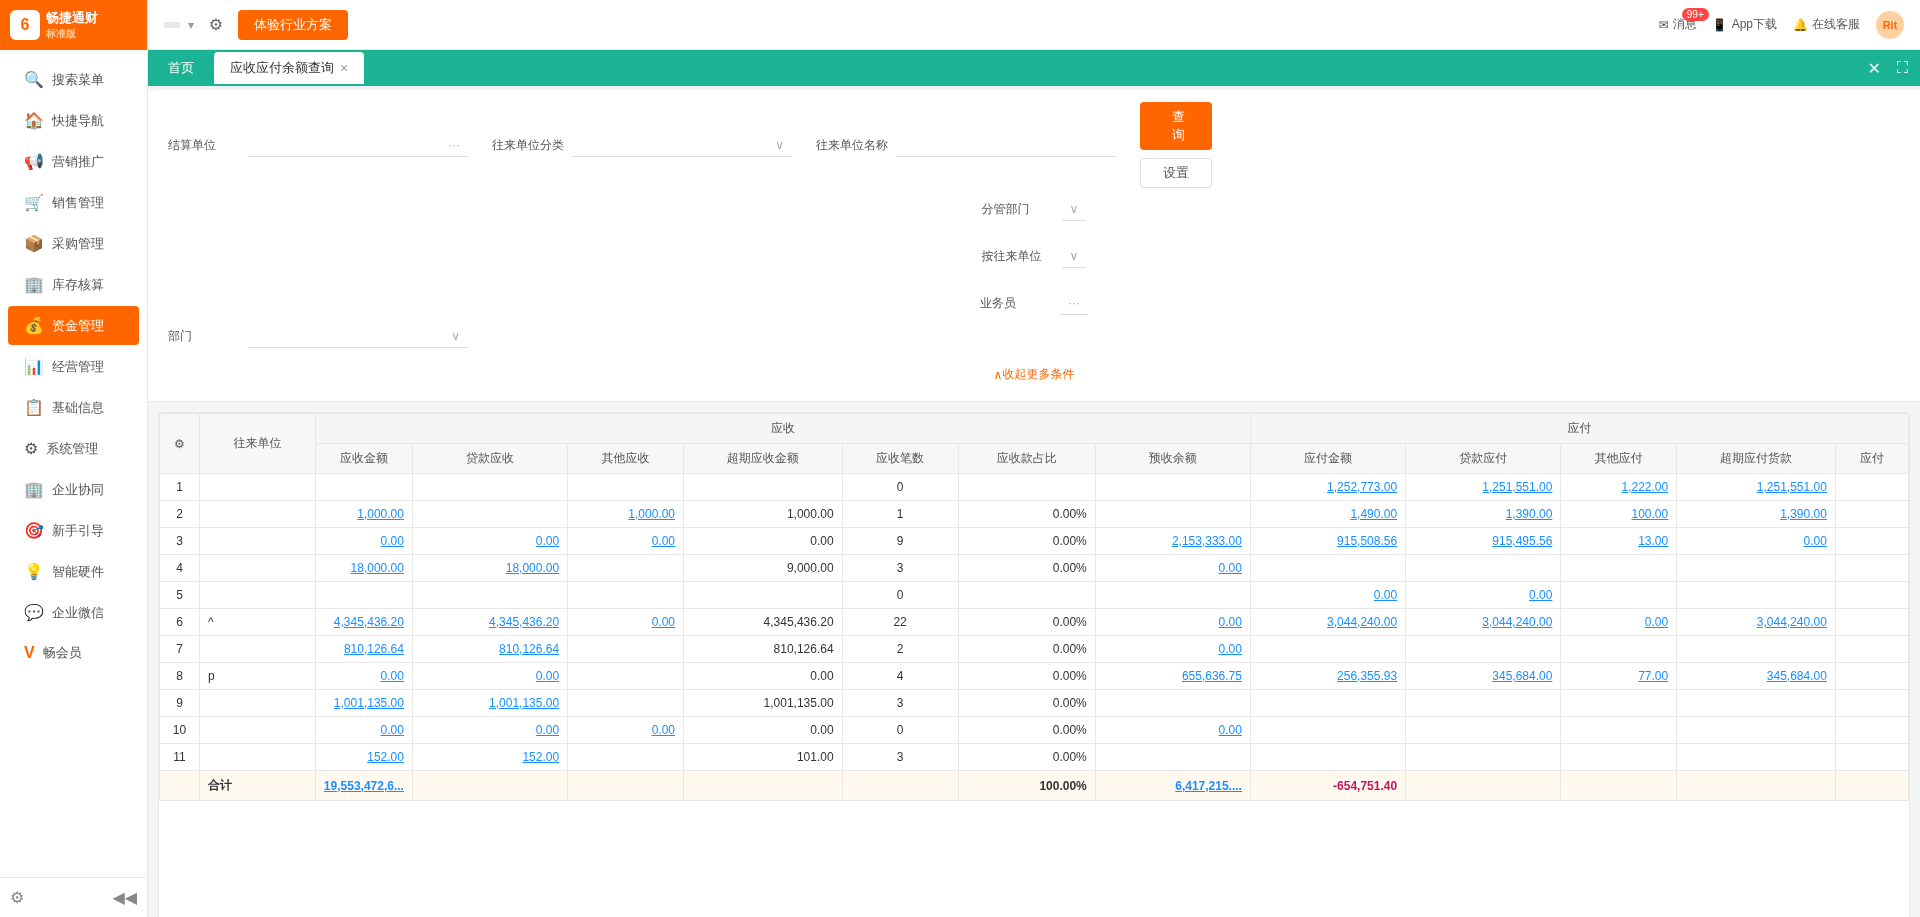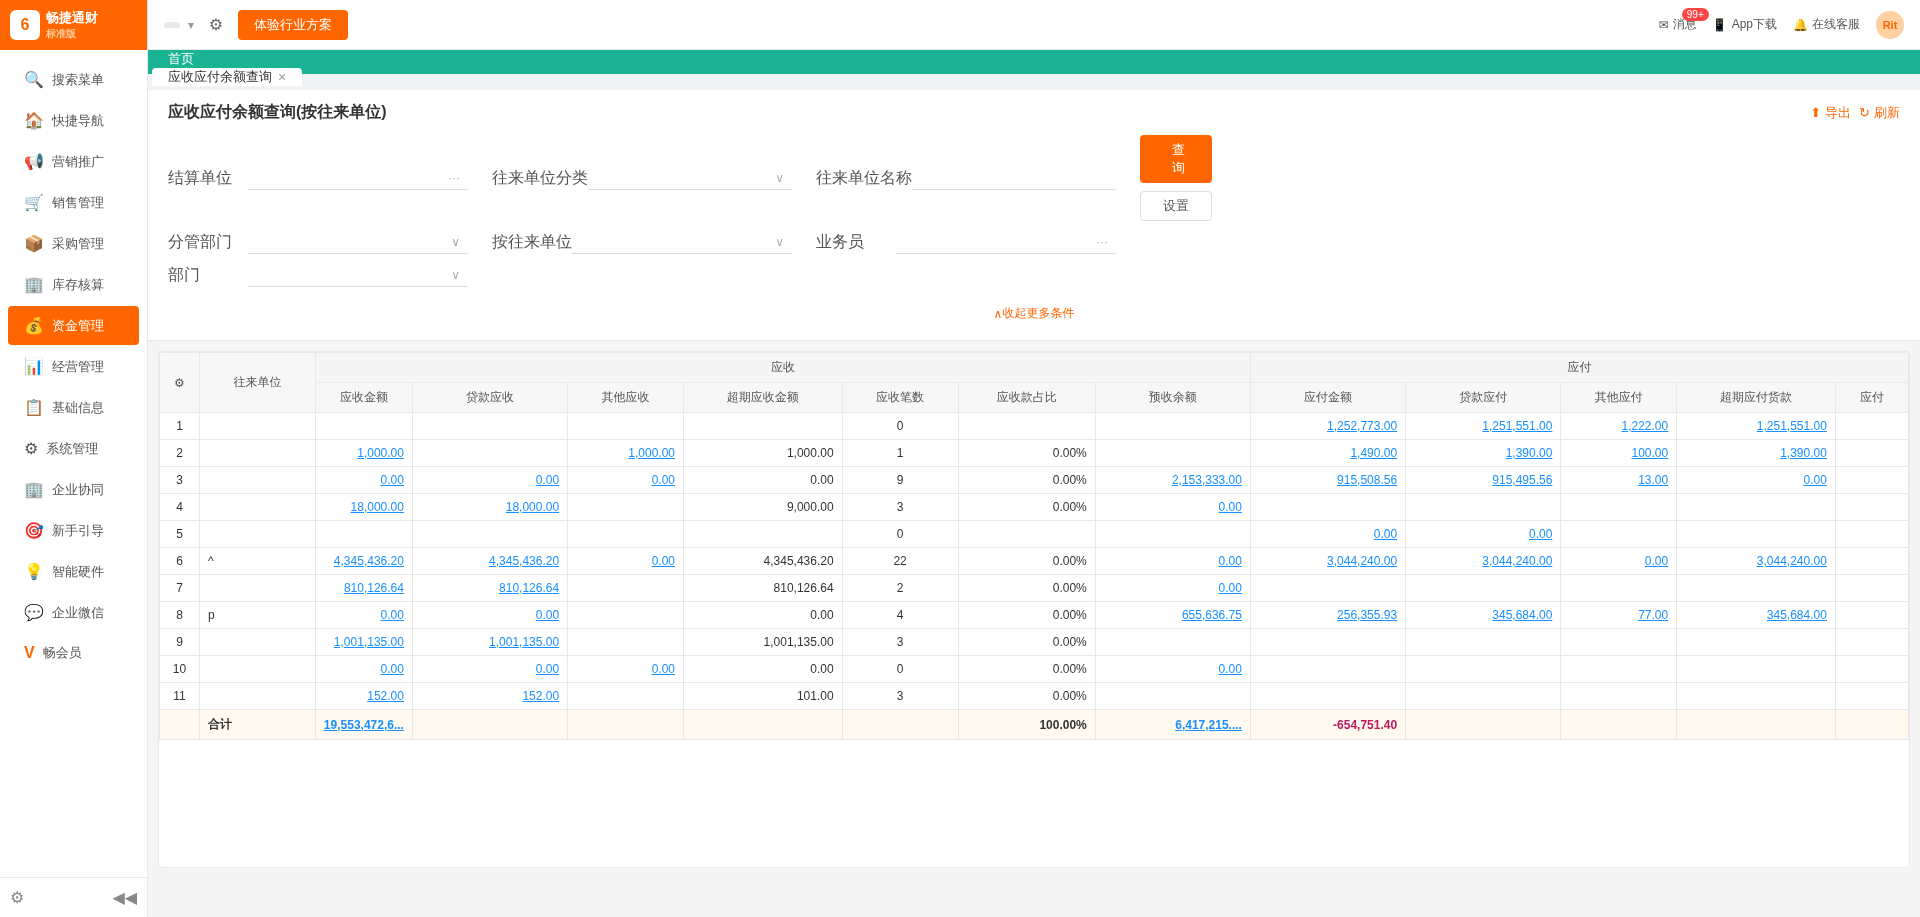--- a/index.html
+++ b/index.html
@@ -56,25 +56,24 @@
     .topbar-badge {
       position: absolute; top: -8px; right: -12px;
       background: #ff4444; color: #fff; font-size: 10px;
       border-radius: 10px; padding: 1px 5px; min-width: 18px; text-align: center;
     }
     .topbar-icon-label { display: flex; align-items: center; gap: 4px; cursor: pointer; color: #555; font-size: 12px; }
     .topbar-avatar { width: 28px; height: 28px; background: #e0e0e0; border-radius: 50%; }
 
     
     .tabbar {
-      position: fixed; left: 148px; top: 50px; right: 0; height: 24px;
+      position: fixed; left: 148px; top: 50px; right: 0; height: 36px;
       background: #1ab394;
-      display: flex; align-items: flex-start;
+      display: flex; align-items: center;
       z-index: 98;
-      flex-direction: column;
     }
     .tab {
       height: 32px; display: flex; align-items: center; padding: 0 16px;
       cursor: pointer; font-size: 13px; border-radius: 4px 4px 0 0;
       margin-left: 4px;
     }
     .tab.home { background: transparent; color: #fff; }
     .tab.active { background: #fff; color: #333; }
     .tab-close { margin-left: 6px; color: #999; cursor: pointer; font-size: 14px; }
     .tabbar-right {
@@ -116,21 +115,21 @@
     }
     .search-group-icons { display: flex; gap: 4px; }
     .search-icon-btn {
       width: 22px; height: 22px; border: 1px solid #ddd; border-radius: 4px;
       display: flex; align-items: center; justify-content: center;
       cursor: pointer; color: #888; font-size: 12px;
     }
     .search-field {
       display: flex; align-items: center; flex: 1; max-width: 300px;
     }
-    .search-field-label { color: #555; font-size: 16px; min-width: 80px; }
+    .search-field-label { color: #555; font-size: 12px; min-width: 80px; }
     .search-input {
       flex: 1; border: none; border-bottom: 1px solid #ddd;
       padding: 4px 8px; font-size: 12px; outline: none; background: transparent;
     }
     .nav-type {
       display: flex; flex-direction: column; padding: 4px 0;
     }
     .nav-type-item {
       display: flex; align-items: center; padding: 4px 8px;
       cursor: pointer; border-radius: 4px; font-size: 13px;
@@ -292,33 +291,20 @@
     <span class="tab-close">×</span>
   </div>
   <div class="tabbar-right">
     <span class="tabbar-ctrl">✕</span>
     <span class="tabbar-ctrl">⛶</span>
   </div>
 </div>
 
 <div class="main-content">
   <div class="page-header">
-    <div class="page-title-row">
-      <h2 class="page-title">应收应付余额查询(按往来单位)</h2>
-      <div class="page-actions">
-        <div class="page-action-btn">
-          <span>⬆</span>
-          <span>导出</span>
-        </div>
-        <div class="page-action-btn">
-          <span>↻</span>
-          <span>刷新</span>
-        </div>
-      </div>
-    </div>
 
     <div class="search-form">
       <div class="search-row">
 
 
         <div style="flex:1;display:flex;flex-direction:column;gap:10px;">
           <div style="display:flex;gap:24px;align-items:center;">
             <div class="search-field">
               <span class="search-field-label">结算单位</span>
               <div style="flex:1;border-bottom:1px solid #ddd;padding:4px 8px;display:flex;justify-content:flex-end;">
@@ -335,21 +321,21 @@
             <div class="search-field">
               <span class="search-field-label">往来单位名称</span>
               <input class="search-input" type="text" style="">
             </div>
 
             <div style="display:flex;flex-direction:column;gap:4px;">
               <button class="query-btn">查询</button>
               <button class="set-btn">设置</button>
             </div>
           </div>
-          <div style="display:flex;gap:24px;align-items:center;">
+          <div style="display:flex;gap:24px;align-items:center;flex-direction:column;">
             <div class="search-field">
               <span class="search-field-label">分管部门</span>
               <div style="flex:1;border-bottom:1px solid #ddd;padding:4px 8px;display:flex;justify-content:space-between;cursor:pointer;">
                 <span></span>
                   <span style="color:#aaa;">∨</span>
               </div>
             </div>
             <div class="search-field">
               <span class="search-field-label">按往来单位</span>
               <div style="flex:1;border-bottom:1px solid #ddd;padding:4px 8px;display:flex;justify-content:space-between;cursor:pointer;">

